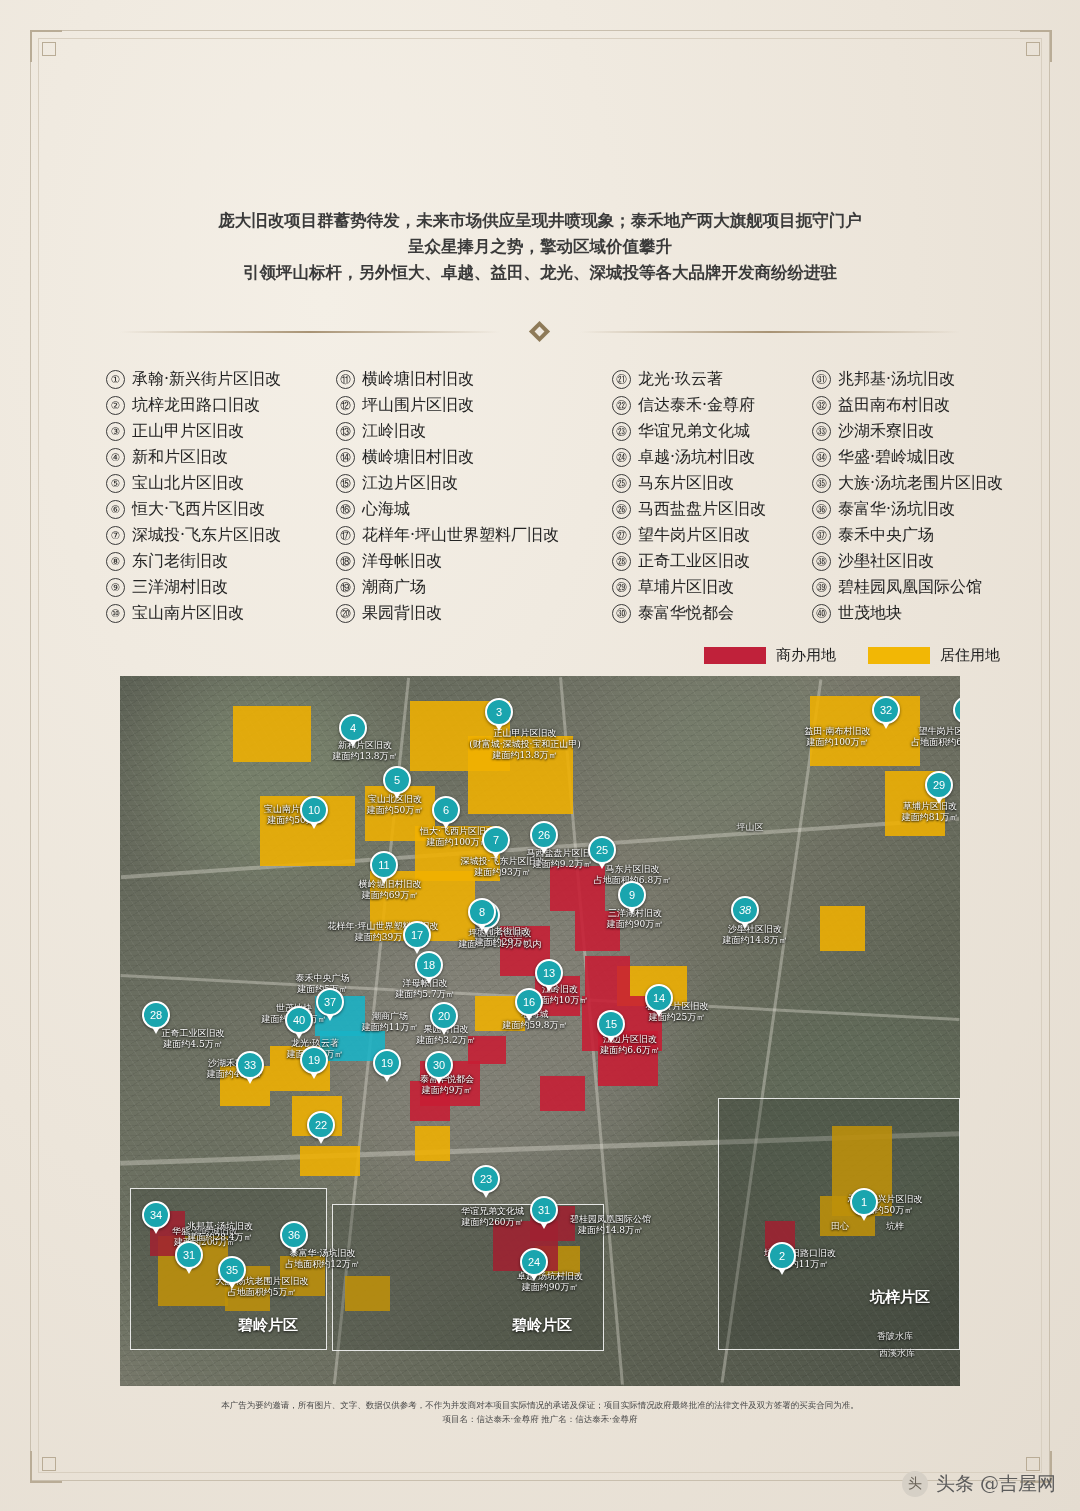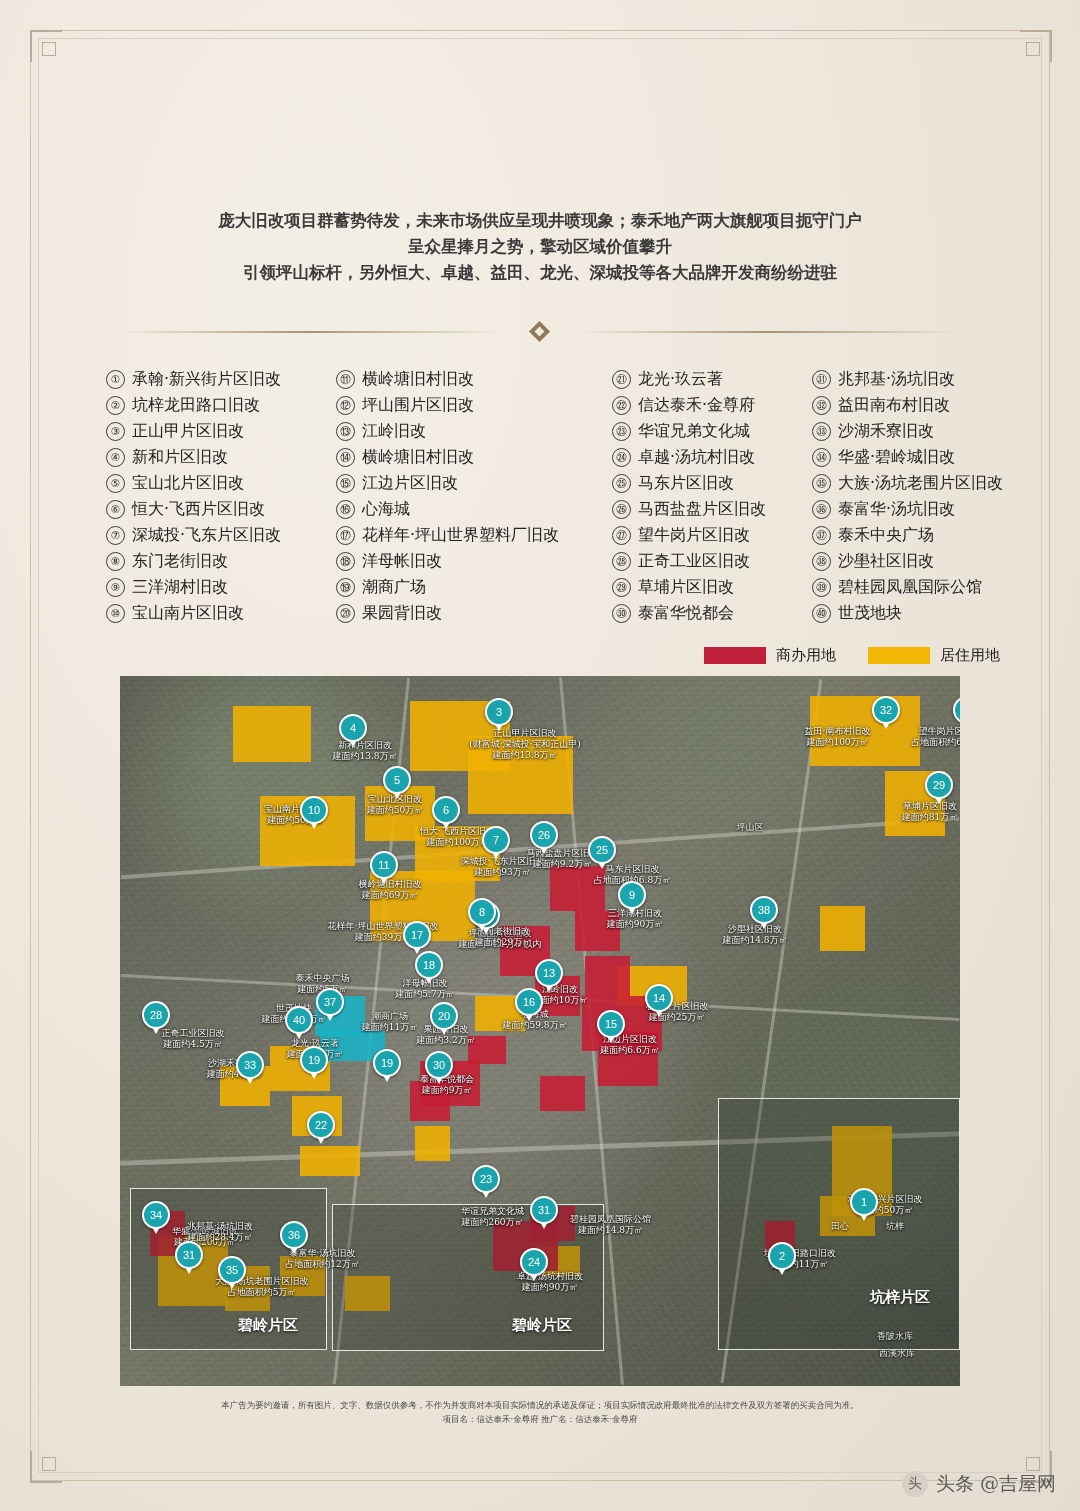--- a/index.html
+++ b/index.html
@@ -568,21 +568,21 @@
     <div class="pin" style="left:395px;top:312px;">16</div>
     <div class="pin" style="left:305px;top:375px;">30</div>
     <div class="pin" style="left:187px;top:435px;">22</div>
     <div class="pin" style="left:348px;top:222px;">8</div>
     <div class="pin" style="left:415px;top:283px;">13</div>
     <div class="pin" style="left:477px;top:334px;">15</div>
     <div class="pin" style="left:525px;top:308px;">14</div>
     <div class="pin" style="left:410px;top:145px;">26</div>
     <div class="pin" style="left:468px;top:160px;">25</div>
     <div class="pin" style="left:498px;top:205px;">9</div>
-    <div class="pin" style="left:630px;top:220px;">38</div>
+    <div class="pin" style="left:611px;top:220px;font-style:italic;">38</div>
     <div class="pin" style="left:752px;top:20px;">32</div>
     <div class="pin" style="left:833px;top:20px;">27</div>
     <div class="pin" style="left:805px;top:95px;">29</div>
     <div class="pin" style="left:55px;top:565px;">31</div>
     <div class="pin" style="left:22px;top:525px;">34</div>
     <div class="pin" style="left:98px;top:580px;">35</div>
     <div class="pin" style="left:160px;top:545px;">36</div>
     <div class="pin" style="left:352px;top:489px;text-align:center;">23</div>
     <div class="pin" style="left:410px;top:520px;">31</div>
     <div class="pin" style="left:400px;top:572px;">24</div>

